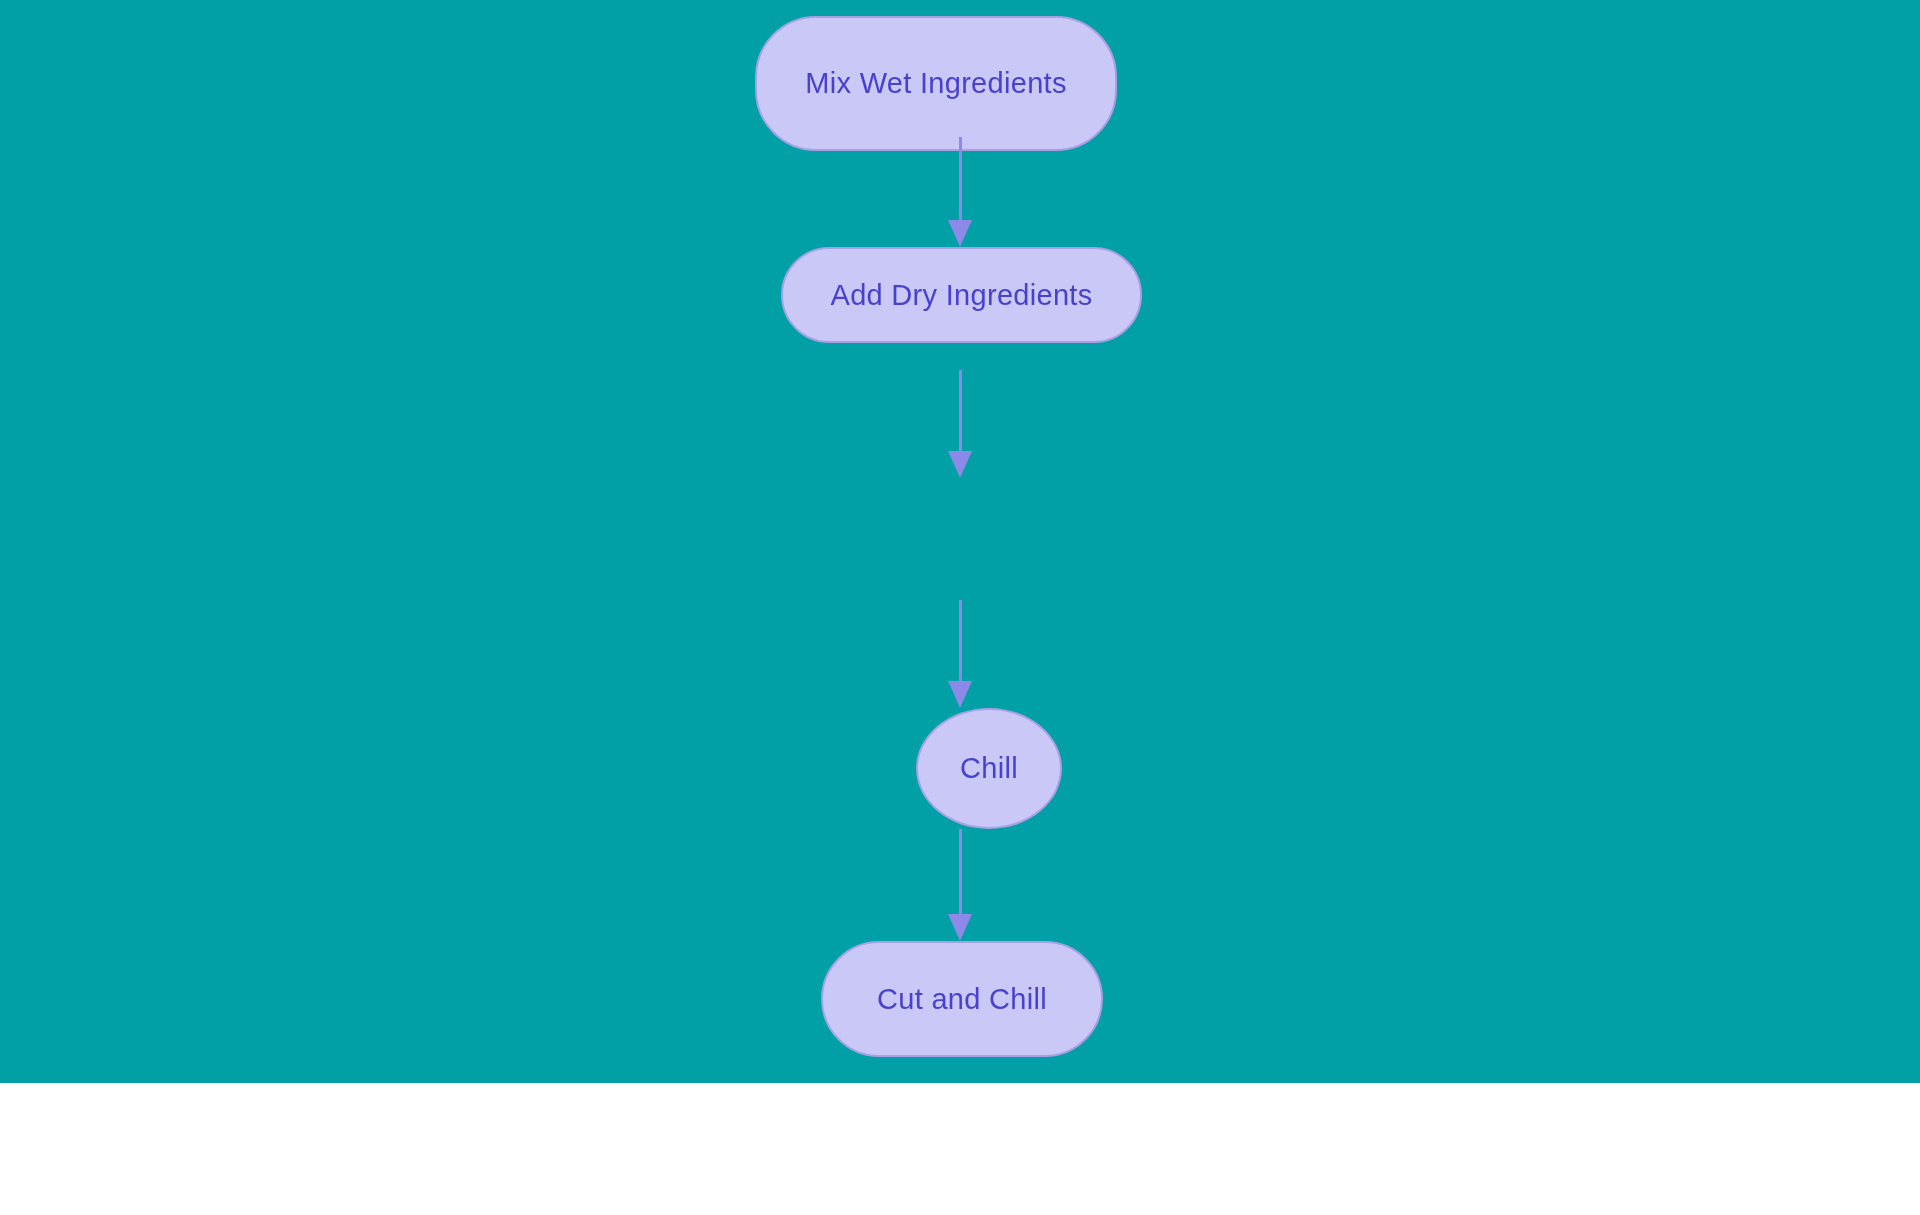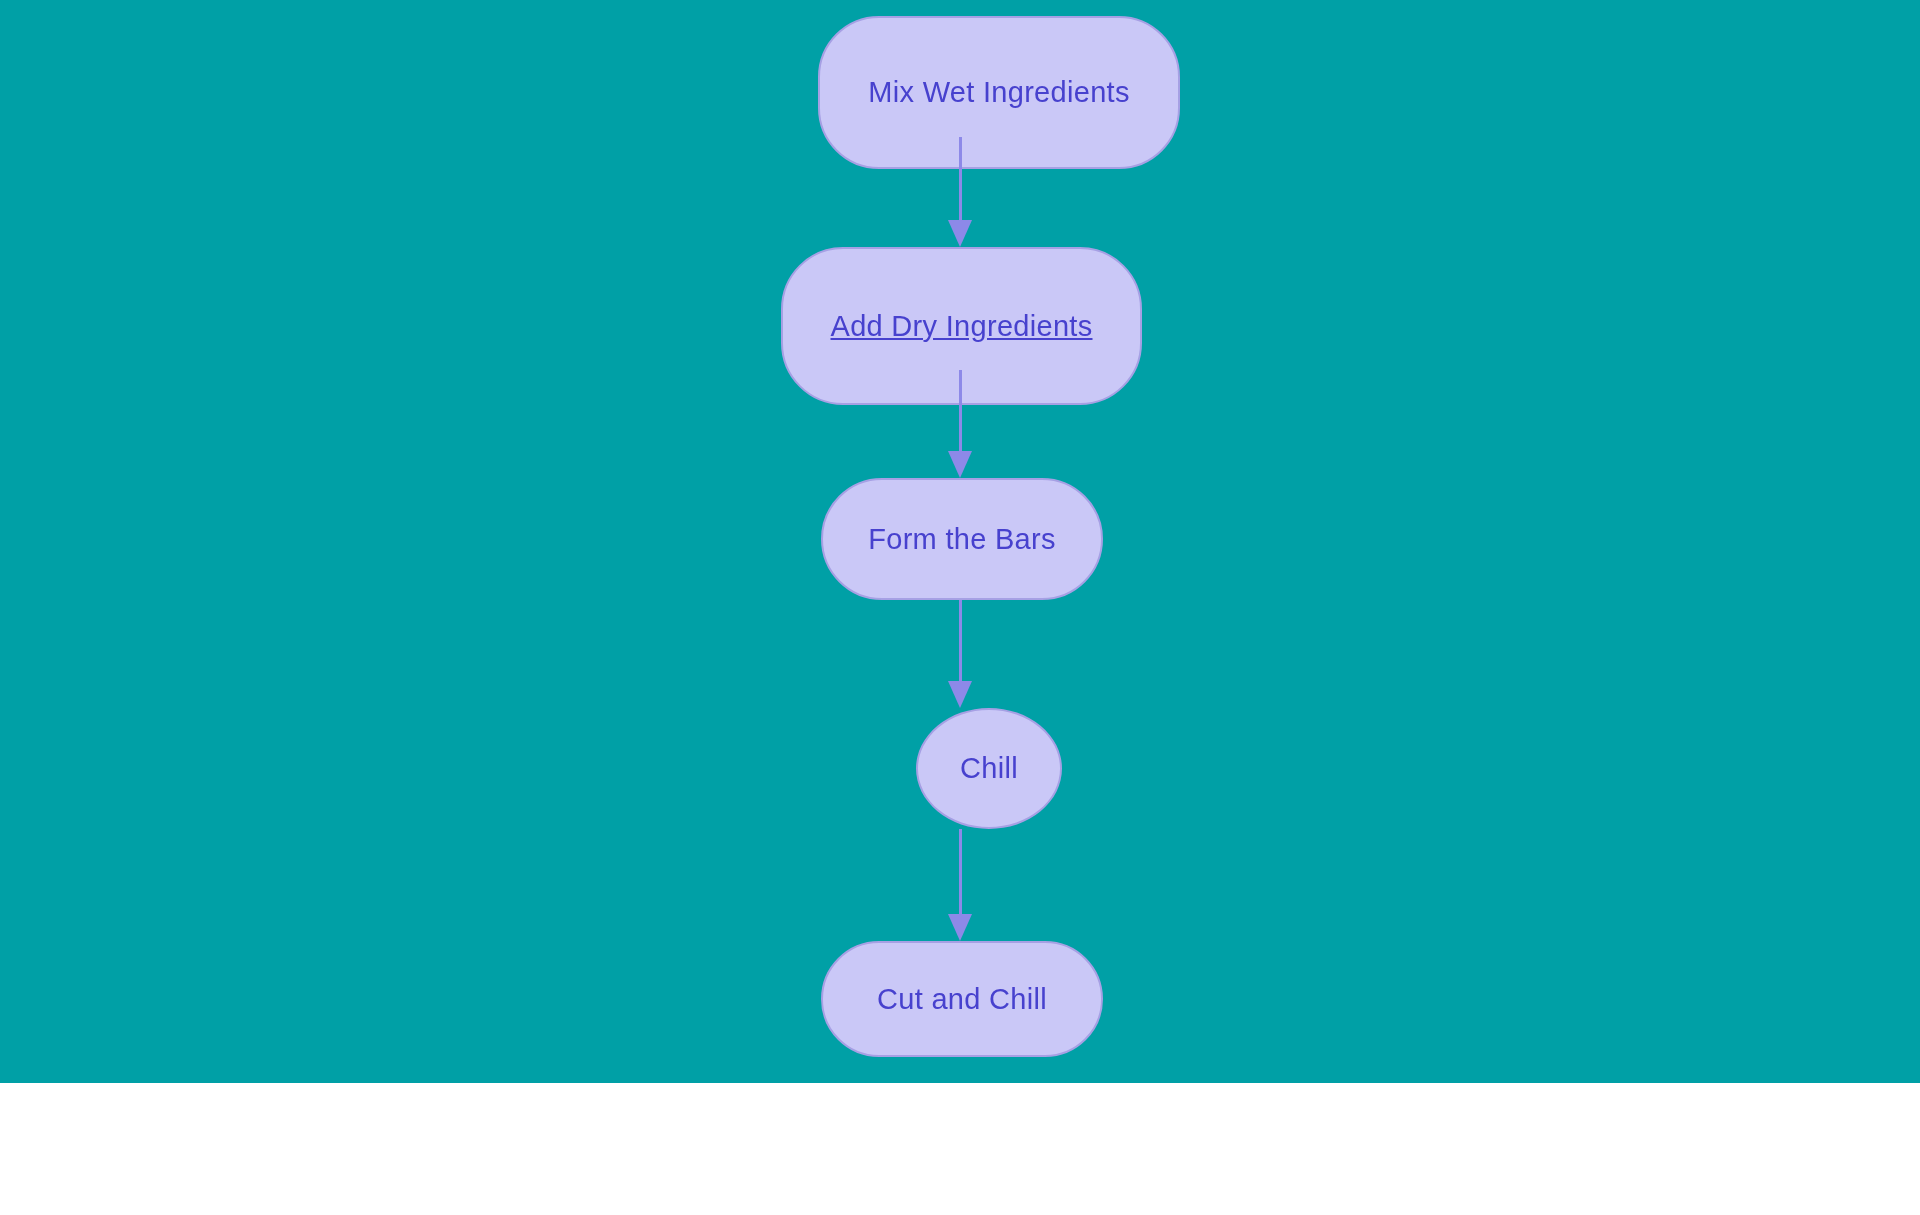--- a/index.html
+++ b/index.html
@@ -28,22 +28,22 @@
     background: var(--node-fill, #CAC8F7);
     border: 2px solid var(--node-border, #A6A0E4);
     color: var(--text, #4741CE);
     display: flex;
     align-items: center;
     justify-content: center;
     font-size: 29px;
     letter-spacing: 0.3px;
     white-space: nowrap;
   }
-  .node-1 { left: 818px; top: 16px;  width: 362px; height: 153px; border-radius: 61px; }
-  .node-2 { left: 781px; top: 247px; width: 361px; height: 158px; border-radius: 62px; text-decoration: underline; }
+  .node-1 { left: 755px; top: 16px;  width: 362px; height: 135px; border-radius: 61px; }
+  .node-2 { left: 781px; top: 247px; width: 361px; height: 96px; border-radius: 62px; }
   .node-3 { left: 821px; top: 478px; width: 282px; height: 122px; border-radius: 61px; }
   .node-4 { left: 916px; top: 708px; width: 146px; height: 121px; border-radius: 50%; }
   .node-5 { left: 821px; top: 941px; width: 282px; height: 116px; border-radius: 58px; }
   .arrow {
     position: absolute;
     left: 948px;            
     width: 24px;
     display: flex;
     flex-direction: column;
     align-items: center;
@@ -89,23 +89,20 @@
 
     <div class="node node-2">
       <span>Add Dry Ingredients</span>
     </div>
 
     <div class="arrow arrow-2">
       <div class="shaft"></div>
       <div class="head"></div>
     </div>
 
-    <div class="node node-3">
-      <span>Form the Bars</span>
-    </div>
 
     <div class="arrow arrow-3">
       <div class="shaft"></div>
       <div class="head"></div>
     </div>
 
     <div class="node node-4">
       <span>Chill</span>
     </div>
 

